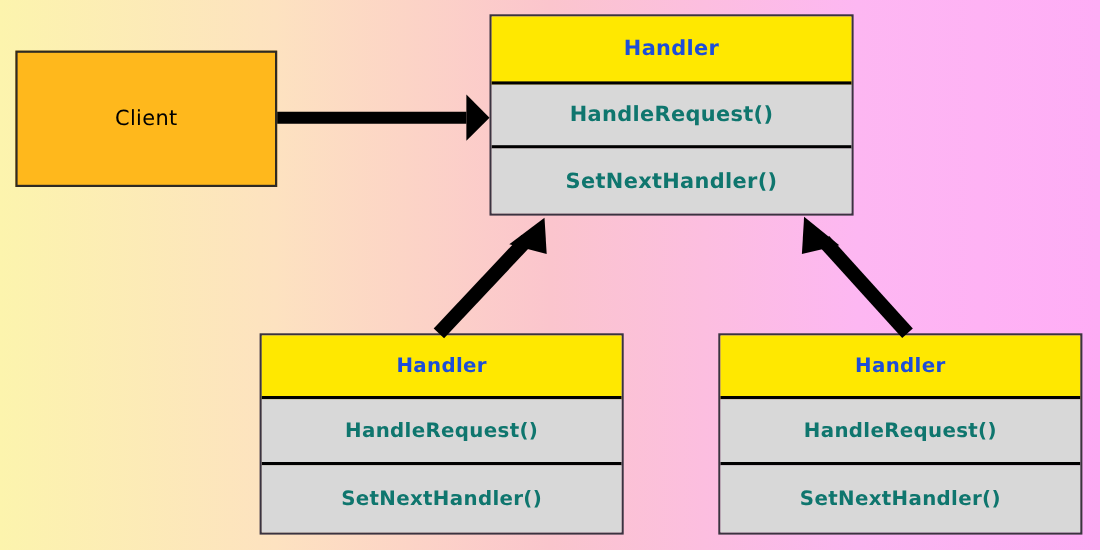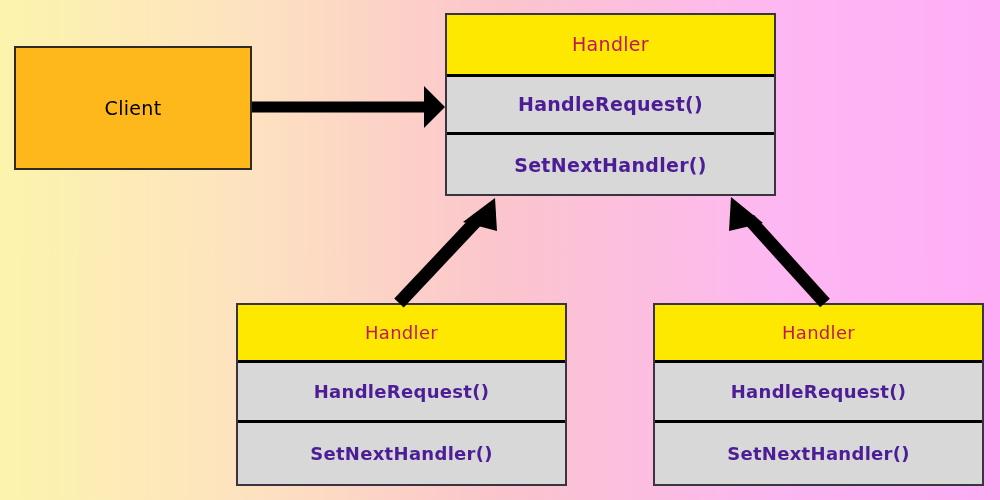--- a/index.html
+++ b/index.html
@@ -24,32 +24,32 @@
   
   .class-box {
     position: absolute;
     box-sizing: border-box;
     border: 2px solid #3a3340;
     display: flex;
     flex-direction: column;
   }
   .class-title {
     background: #ffe800;
-    color: #be185d;
-    font-weight: normal;
+    color: #1d4ed8;
+    font-weight: bold;
     display: flex;
     align-items: center;
     justify-content: center;
     box-sizing: border-box;
     border-bottom: 3px solid #000000;
     letter-spacing: 0.3px;
   }
   .class-row {
     background: #d8d8d8;
-    color: #4c1d95;
+    color: #0f766e;
     font-weight: bold;
     display: flex;
     align-items: center;
     justify-content: center;
     box-sizing: border-box;
     letter-spacing: 0.3px;
   }
   .class-row.divided {
     border-bottom: 3px solid #000000;
   }

